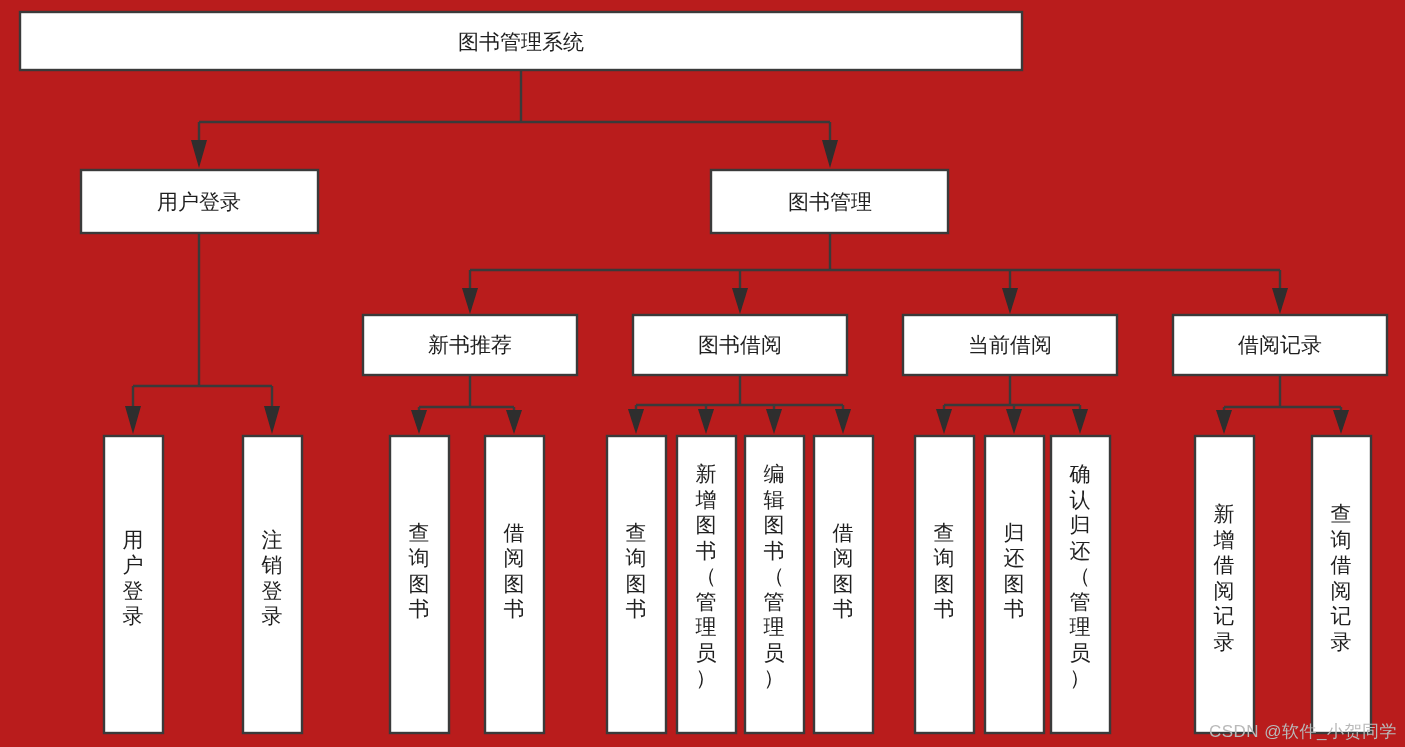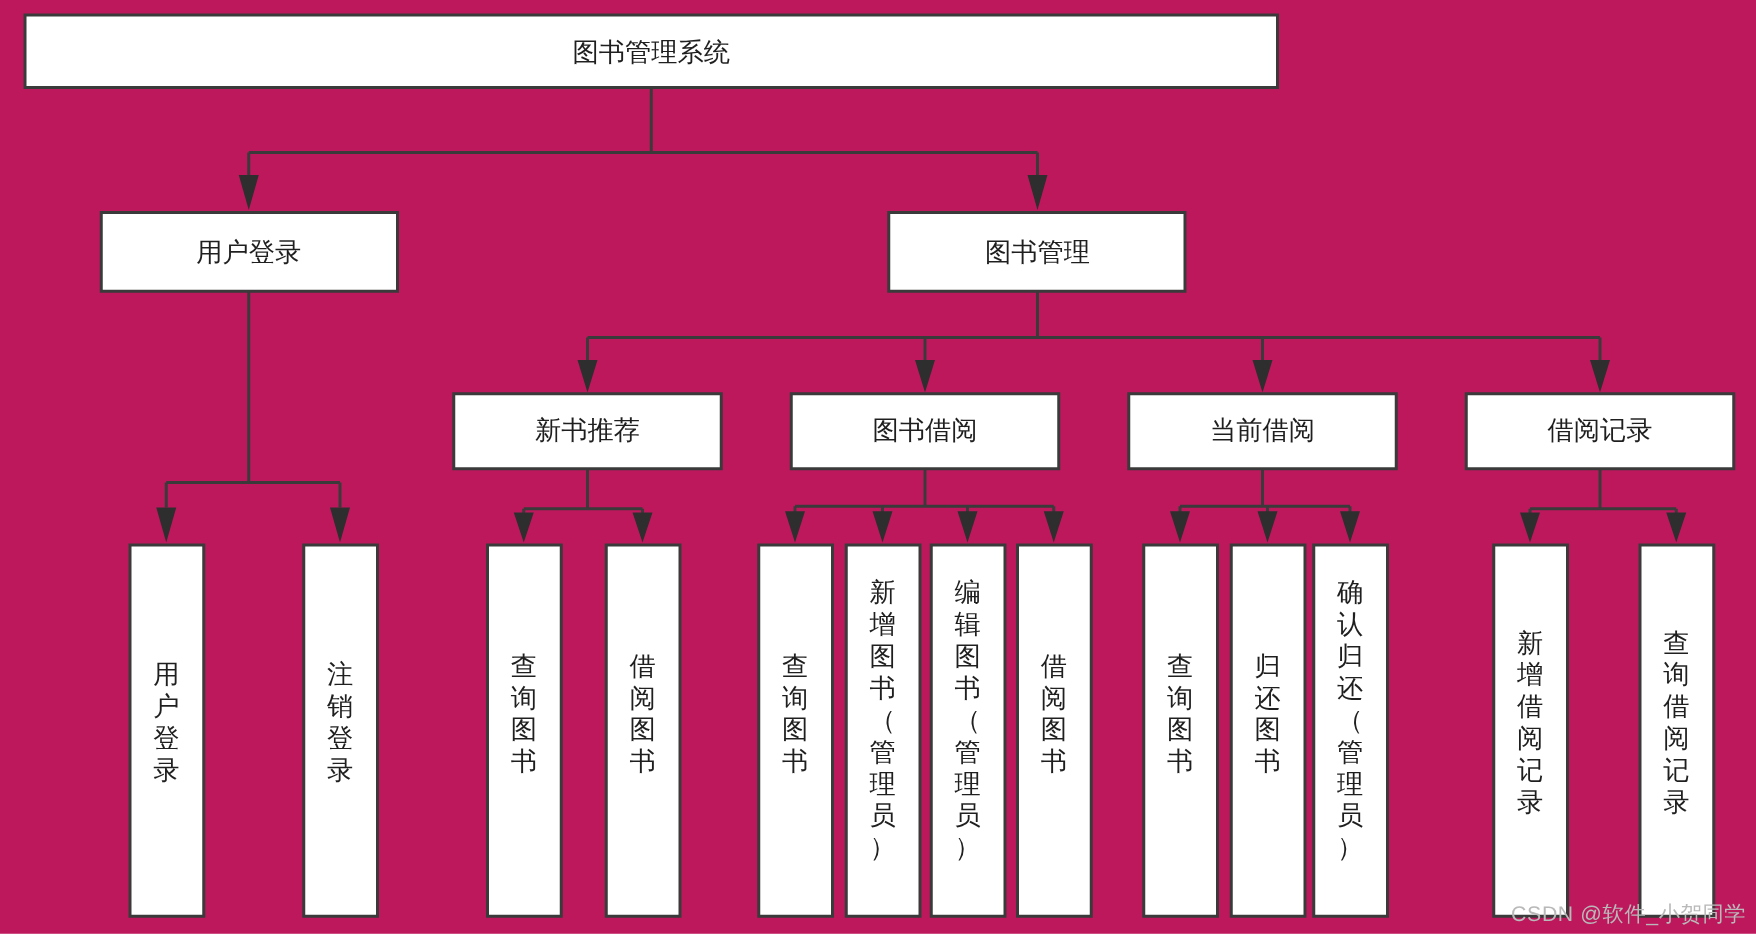--- a/index.html
+++ b/index.html
@@ -10,21 +10,21 @@
   body {
     width: 1405px;
     height: 747px;
     font-family: "Liberation Sans", "DejaVu Sans", sans-serif;
     overflow: hidden;
   }
   #diagram-root {
     position: relative;
     width: 1405px;
     height: 747px;
-    background: #be185d;
+    background: #b91c1c;
   }
   svg#tree-svg {
     position: absolute;
     left: 0;
     top: 0;
     width: 1405px;
     height: 747px;
   }
   .node-box {
     fill: #ffffff;

